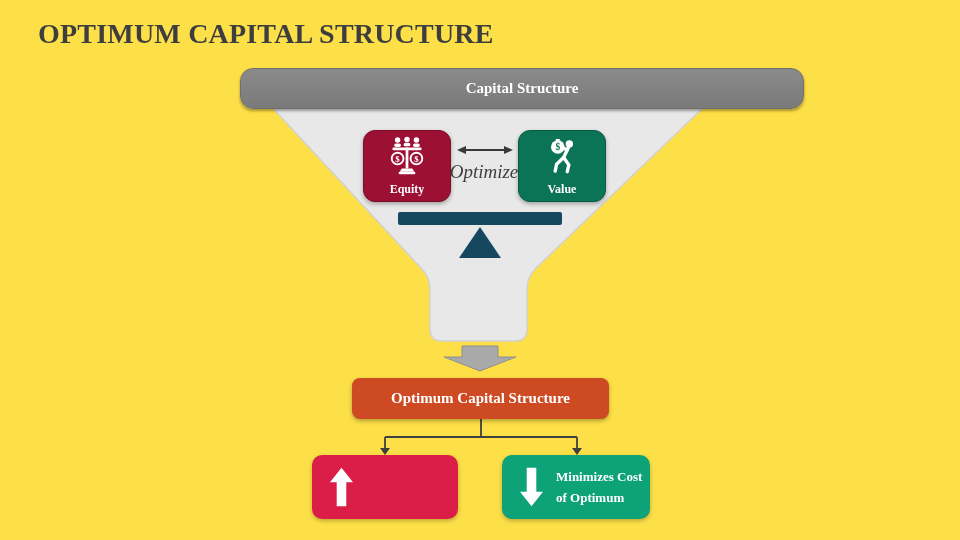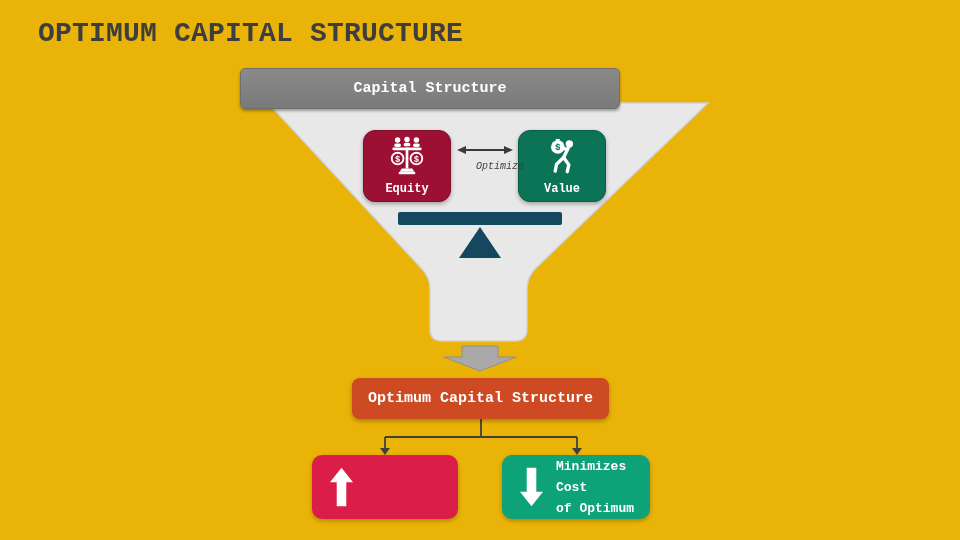--- a/index.html
+++ b/index.html
@@ -1,53 +1,53 @@
 <!DOCTYPE html>
 <html><head>
 <meta charset="utf-8">
 <style>
   html,body{margin:0;padding:0;background:#fff;}
   .slide{
-    position:relative;width:960px;height:540px;background:#eab308;overflow:hidden;
-    font-family:Liberation Mono, monospace;
+    position:relative;width:960px;height:540px;background:#fde047;overflow:hidden;
+    font-family:Liberation Serif, serif;
   }
   .title{
     position:absolute;left:38px;top:18px;margin:0;
     font-size:28px;font-weight:800;color:#3E3E3E;letter-spacing:.2px;
   }
   .shape-layer{position:absolute;left:0;top:0;width:960px;height:540px;}
   .funnel{fill:#E8E8E8;stroke:#D1D1D1;stroke-width:1.5;}
   .seesaw{fill:#15485F;}
   .opt-arrow{stroke:#3A3A3A;stroke-width:1.8;}
   .opt-head{fill:#3A3A3A;}
   .drop-arrow{fill:#A9A9A9;stroke:#8F8F8F;stroke-width:1;}
   .connector{stroke:#404040;stroke-width:1.8;fill:none;}
   .conn-head{fill:#404040;}
 
   .pill{
-    position:absolute;left:240px;top:68px;width:380px;height:41px;
-    background:linear-gradient(#8a8a8a,#7a7a7a);border:1px solid #6f6f6f;border-radius:5px;
+    position:absolute;left:240px;top:68px;width:564px;height:41px;
+    background:linear-gradient(#8a8a8a,#7a7a7a);border:1px solid #6f6f6f;border-radius:13px;
     box-shadow:0 2px 3px rgba(0,0,0,.35);
     display:flex;align-items:center;justify-content:center;box-sizing:border-box;
   }
   .pill span{color:#fff;font-size:15px;font-weight:bold;}
 
   .src-box{
     position:absolute;top:130px;width:88px;height:72px;border-radius:12px;
     box-shadow:0 2px 4px rgba(0,0,0,.3);box-sizing:border-box;
     display:flex;flex-direction:column;align-items:center;justify-content:space-between;
     padding:5px 0 6px 0;
   }
   .equity{left:363px;background:#9C1034;border:1px solid #7C0C2A;}
   .debt{left:518px;background:#0B7457;border:1px solid #075C44;}
   .src-box .lbl{color:#fff;font-size:12px;font-weight:bold;line-height:1;}
 
   .optimize{
-    position:absolute;left:444px;top:161px;width:80px;text-align:right;
-    font-size:10px;font-style:italic;color:#3F3F3F;
+    position:absolute;left:444px;top:161px;width:80px;text-align:center;
+    font-size:19px;font-style:italic;color:#3F3F3F;
   }
 
   .result-box{
     position:absolute;left:352px;top:378px;width:257px;height:41px;border-radius:8px;
     background:#CD4A23;box-shadow:0 2px 4px rgba(0,0,0,.3);
     display:flex;align-items:center;justify-content:center;
   }
   .result-box span{color:#fff;font-size:15px;font-weight:bold;}
 
   .outcome{

